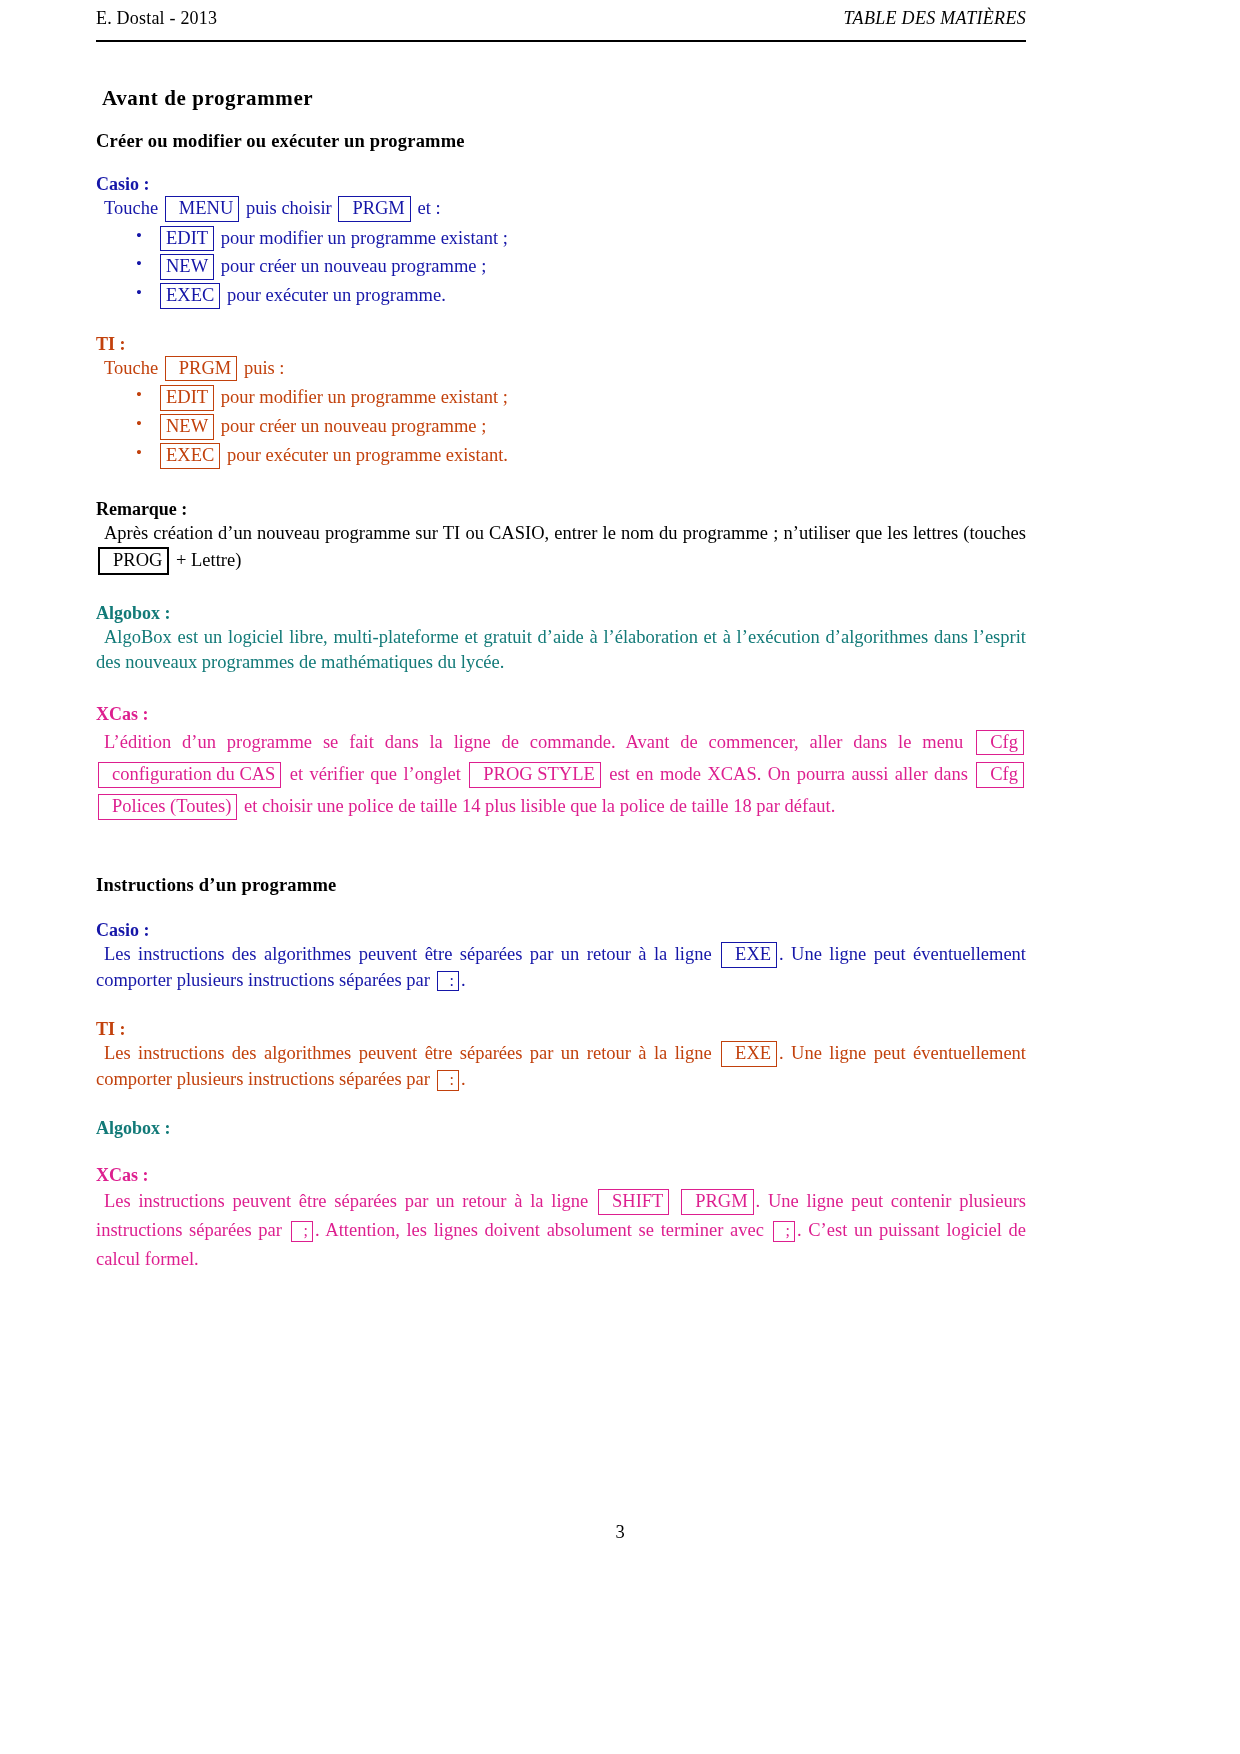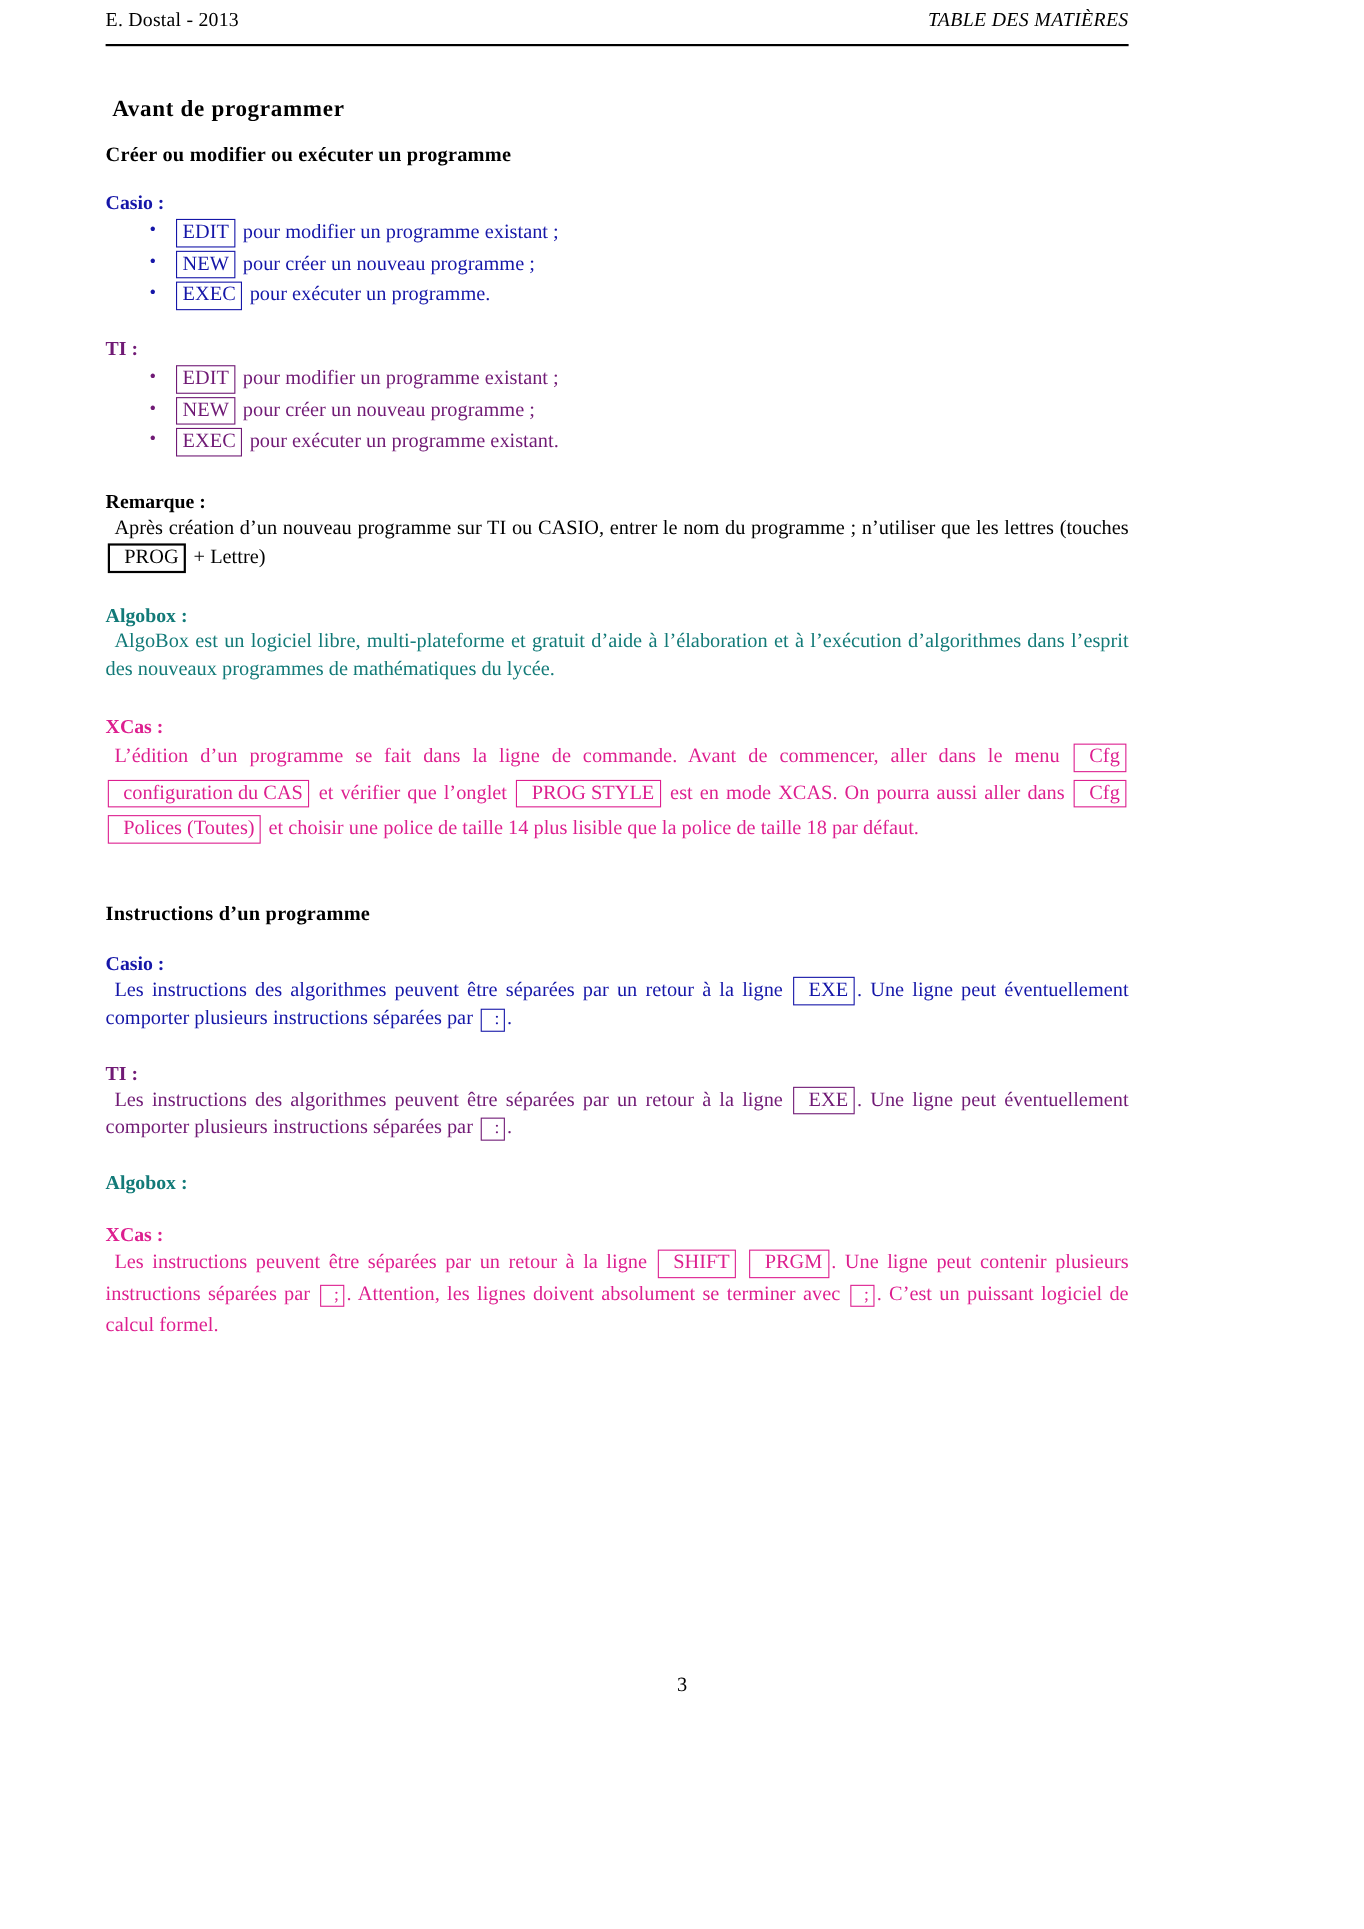--- a/index.html
+++ b/index.html
@@ -111,21 +111,21 @@
     line-height: 1.12;
     vertical-align: baseline;
     white-space: nowrap;
   }
   .fbox.thick { border-width: 2px; }
   .fbox.tiny { padding: 0px 4px 1px 4px; font-size: 16px; }
 
   
   .c-black  { color: #000000; }
   .c-casio  { color: #1516a8; }
-  .c-ti     { color: #701a75; }
+  .c-ti     { color: #c2410c; }
   .c-algobox{ color: #127a78; }
   .c-xcas   { color: #dd1f8f; }
 
   .pagenum {
     position: absolute;
     top: 1522px;
     left: 0;
     width: 1240px;
     text-align: center;
     font-size: 18.5px;
@@ -142,36 +142,48 @@
   </div>
   <div class="header-rule"></div>
 
   <div class="content">
 
     <h1 class="sec">Avant de programmer</h1>
 
     <h2 class="subsec">Créer ou modifier ou exécuter un programme</h2>
 
     <h3 class="head c-casio" style="margin-top:22px;">Casio :</h3>
+    <p class="body c-casio indent tight">
+      <span>Touche</span>
+      <span class="fbox">MENU</span>
+      <span>puis choisir</span>
+      <span class="fbox">PRGM</span>
+      <span>et :</span>
+    </p>
     <ul class="keys c-casio">
       <li>
         <span class="fbox">EDIT</span>
         <span>pour modifier un programme existant ;</span>
       </li>
       <li>
         <span class="fbox">NEW</span>
         <span>pour créer un nouveau programme ;</span>
       </li>
       <li>
         <span class="fbox">EXEC</span>
         <span>pour exécuter un programme.</span>
       </li>
     </ul>
 
     <h3 class="head c-ti" style="margin-top:24px;">TI :</h3>
+    <p class="body c-ti indent tight">
+      <span>Touche</span>
+      <span class="fbox">PRGM</span>
+      <span>puis :</span>
+    </p>
     <ul class="keys c-ti">
       <li>
         <span class="fbox">EDIT</span>
         <span>pour modifier un programme existant ;</span>
       </li>
       <li>
         <span class="fbox">NEW</span>
         <span>pour créer un nouveau programme ;</span>
       </li>
       <li>

